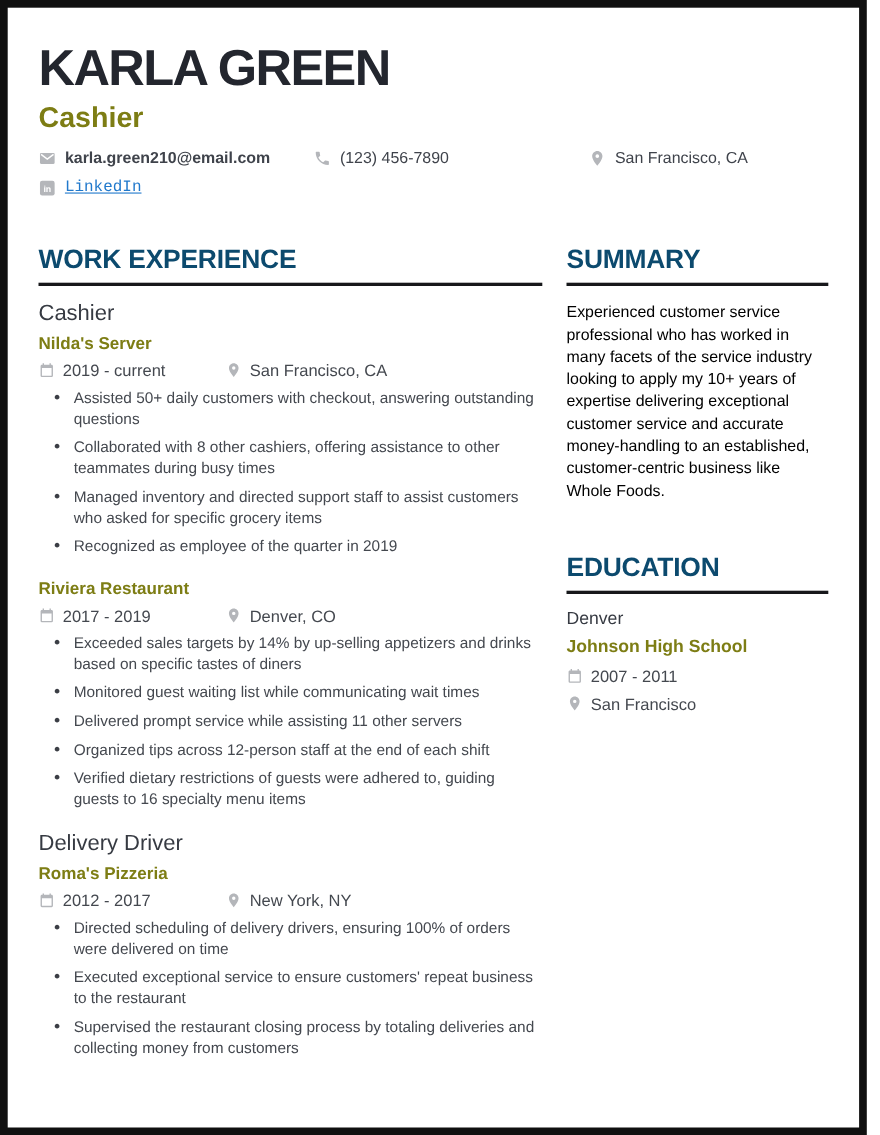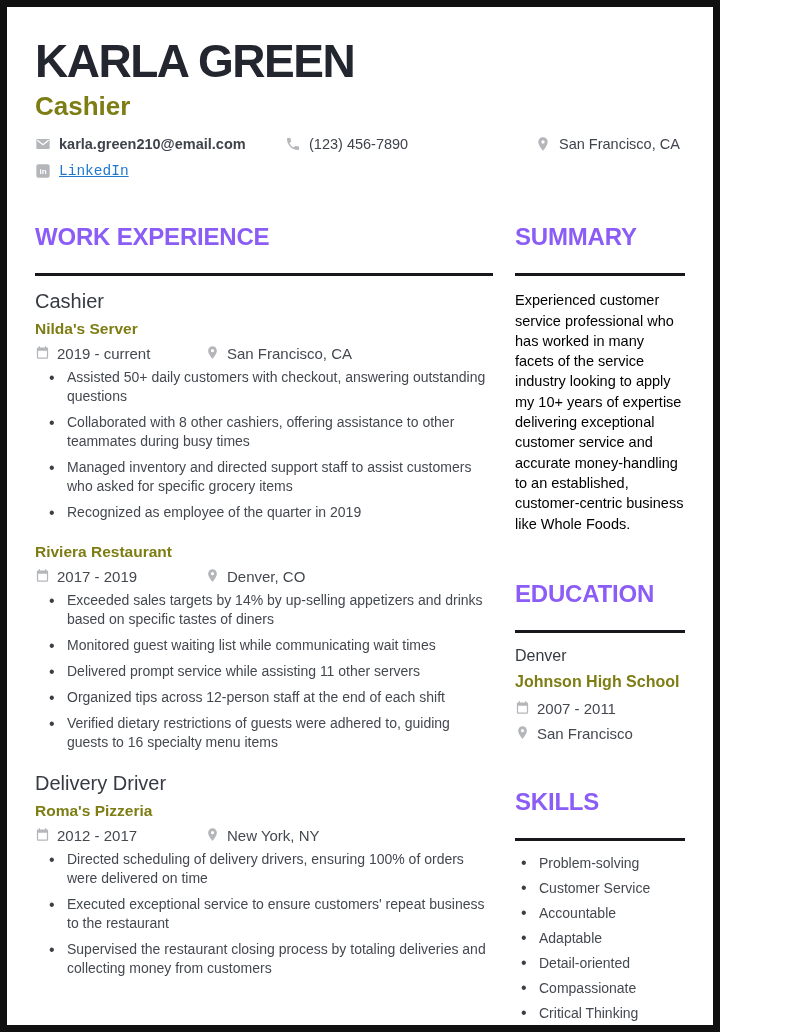--- a/index.html
+++ b/index.html
@@ -1,19 +1,19 @@
 <!DOCTYPE html>
 <html><head>
 <meta charset="utf-8">
 <style>
   * { margin:0; padding:0; box-sizing:border-box; }
   html,body { background:#ffffff; }
   body { font-family:"Liberation Sans", sans-serif; }
   .page {
-    width:720px; height:1032px;
+    width:788px; height:1032px;
     border:7px solid #101010;
     background:#ffffff;
     padding:18px 28px 0 28px;
     overflow:hidden;
   }
   
   .name {
     margin-top:12px;
     font-size:46px; font-weight:bold; letter-spacing:-1.5px;
     color:#23262e; line-height:1.05;
@@ -29,23 +29,23 @@
   .contact-item.w1 { width:250px;font-weight:bold; }
   .contact-item.w2 { width:250px; }
   .cicon { width:16px; height:16px; margin-right:8px; flex:0 0 16px; }
   .link { color:#2179cc; text-decoration:underline; cursor:pointer;font-family:Liberation Mono, monospace; }
   
   .main { display:flex; margin-top:44px; }
   .col-left  { width:458px; flex:0 0 458px; }
   .col-right { flex:1; margin-left:22px; }
   h2.section-heading {
     font-size:24px; font-weight:bold; letter-spacing:-0.2px;
-    color:#8b5cf6;
+    color:#0c4a6e;
     border-bottom:3px solid #17181b;
-    padding-bottom:22px;
+    padding-bottom:6px;
     margin-bottom:14px;
   }
   .right-section { margin-top:0; }
   .right-section + .right-section { margin-top:46px; }
   
   .job { margin-bottom:20px; }
   .job-title { font-size:20px; font-weight:normal; color:#363a42; margin-bottom:7px; }
   .company { font-size:15.5px; font-weight:bold; color:#7d7d14; margin-bottom:7px; }
   .meta-row { display:flex; align-items:center; margin-bottom:6px; }
   .meta-item { display:flex; font-size:15px; color:#44484f; }
@@ -253,29 +253,16 @@
           <span>2007 - 2011</span>
         </div>
         <div class="meta-item edu-meta">
           <svg class="micon" viewBox="0 0 24 24">
             <path class="gray-ic" d="M12 2C8.13 2 5 5.13 5 9c0 5.25 7 13 7 13s7-7.75 7-13c0-3.87-3.13-7-7-7zm0 9.5a2.5 2.5 0 1 1 0-5 2.5 2.5 0 0 1 0 5z"></path>
           </svg>
           <span>San Francisco</span>
         </div>
       </div>
 
-      <div class="right-section">
-        <h2 class="section-heading">SKILLS</h2>
-        <ul class="skills">
-          <li>Problem-solving</li>
-          <li>Customer Service</li>
-          <li>Accountable</li>
-          <li>Adaptable</li>
-          <li>Detail-oriented</li>
-          <li>Compassionate</li>
-          <li>Critical Thinking</li>
-          <li>Interpersonal Skills</li>
-        </ul>
-      </div>
 
     </div>
   </div>
 </div>
 
 </body></html>

